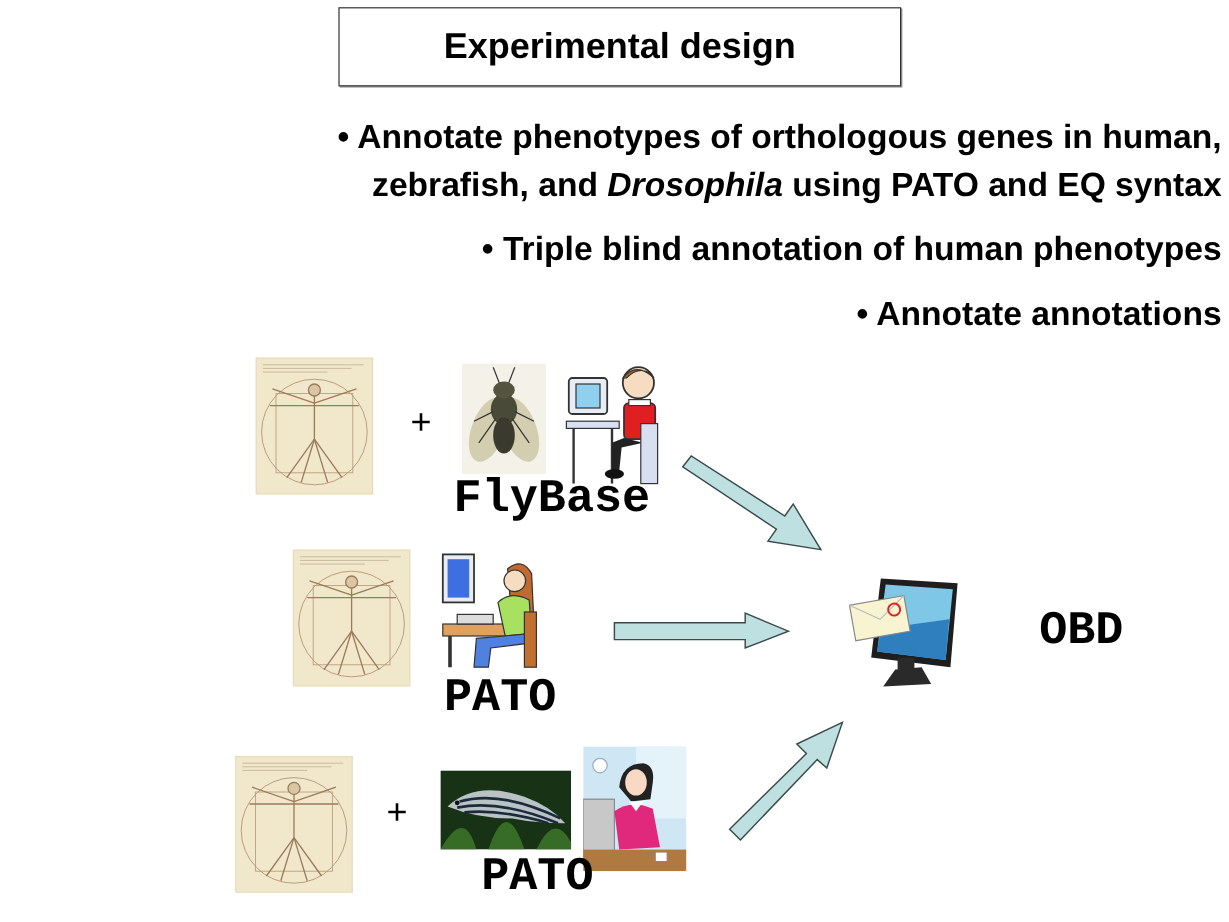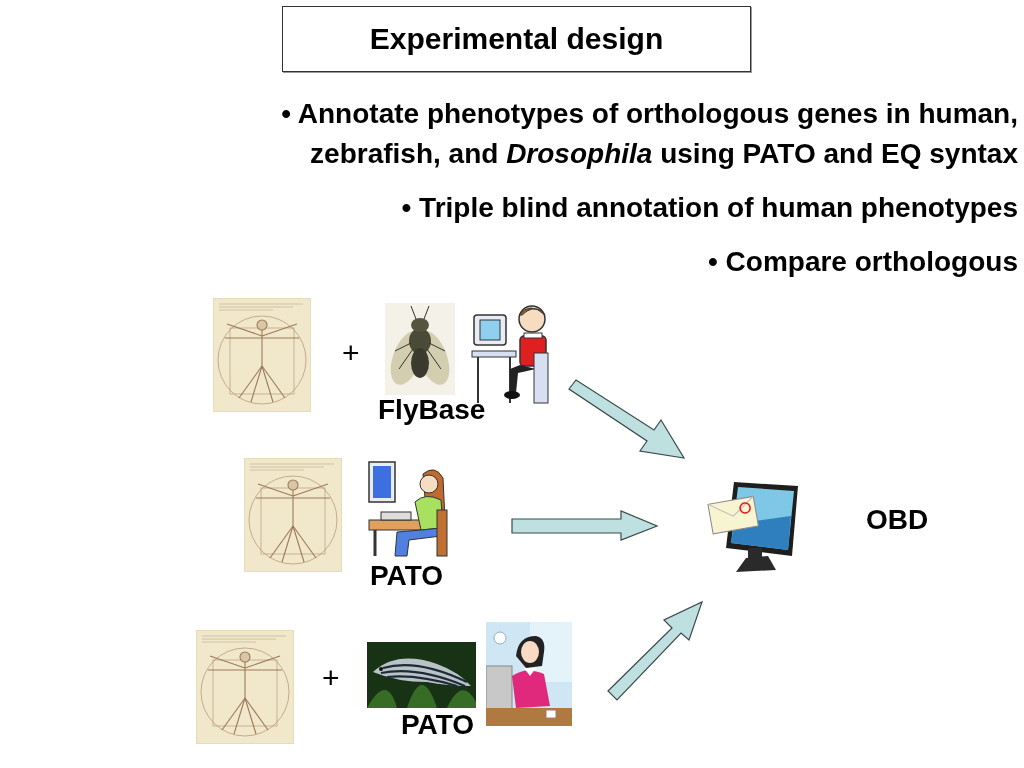--- a/index.html
+++ b/index.html
@@ -6,39 +6,39 @@
     body { width:1024px; height:768px; background:#ffffff; position:relative; overflow:hidden;
            font-family:"Liberation Sans", sans-serif; color:#000; }
     .abs { position:absolute; }
     .title-box { left:282px; top:6px; width:467px; height:64px; border:1px solid #333;
                  box-shadow:1px 1px 0 #999; display:flex; align-items:center; justify-content:center; }
     .title-text { font-weight:bold; font-size:30px; letter-spacing:0px; }
     .bullets { left:88px; top:94px; width:930px; font-weight:bold; font-size:28px; line-height:40px; }
     .bullet { margin:0;text-align:right; }
     .bullet + .bullet { margin-top:14px; }
     .bullet em { font-style:italic; }
-    .label { font-weight:bold; font-size:28px; }
+    .label { font-weight:bold; font-size:39px;font-family:Liberation Mono, monospace; }
     .plus { font-size:30px; font-weight:normal; }
     .thumb { position:absolute; }
     svg { display:block; }
   </style>
 </head>
 <body>
 
 <div class="abs title-box">
   <span class="title-text">Experimental design</span>
 </div>
 
 <div class="abs bullets">
   <p class="bullet">
     <span>• Annotate phenotypes of orthologous genes in  human,</span><br>
     <span>zebrafish, and </span><em>Drosophila</em><span> using PATO and EQ syntax</span>
   </p>
   <p class="bullet">• Triple blind annotation of human phenotypes</p>
-  <p class="bullet">• Compare orthologous</p>
+  <p class="bullet">• Annotate annotations</p>
 </div>
 
 <svg width="0" height="0" style="position:absolute">
   <defs>
     <symbol id="vitruvian" viewBox="0 0 98 114">
       <rect x="0" y="0" width="98" height="114" fill="#f1e8cc"></rect>
       <rect x="0" y="0" width="98" height="114" fill="none" stroke="#e6dcbc" stroke-width="2"></rect>
       <g stroke="#b8a88a" stroke-width="0.6">
         <line x1="6" y1="6" x2="90" y2="6"></line>
           <line x1="6" y1="9" x2="80" y2="9"></line>

